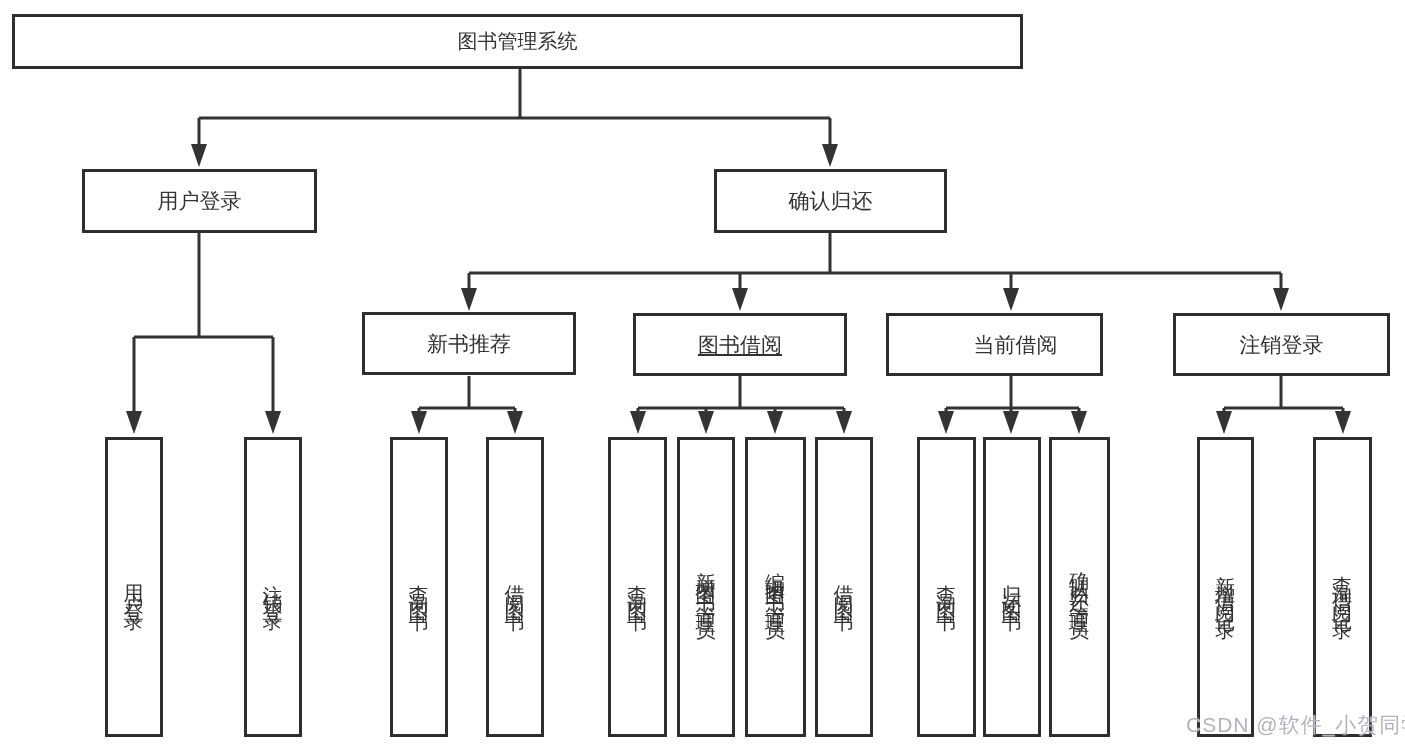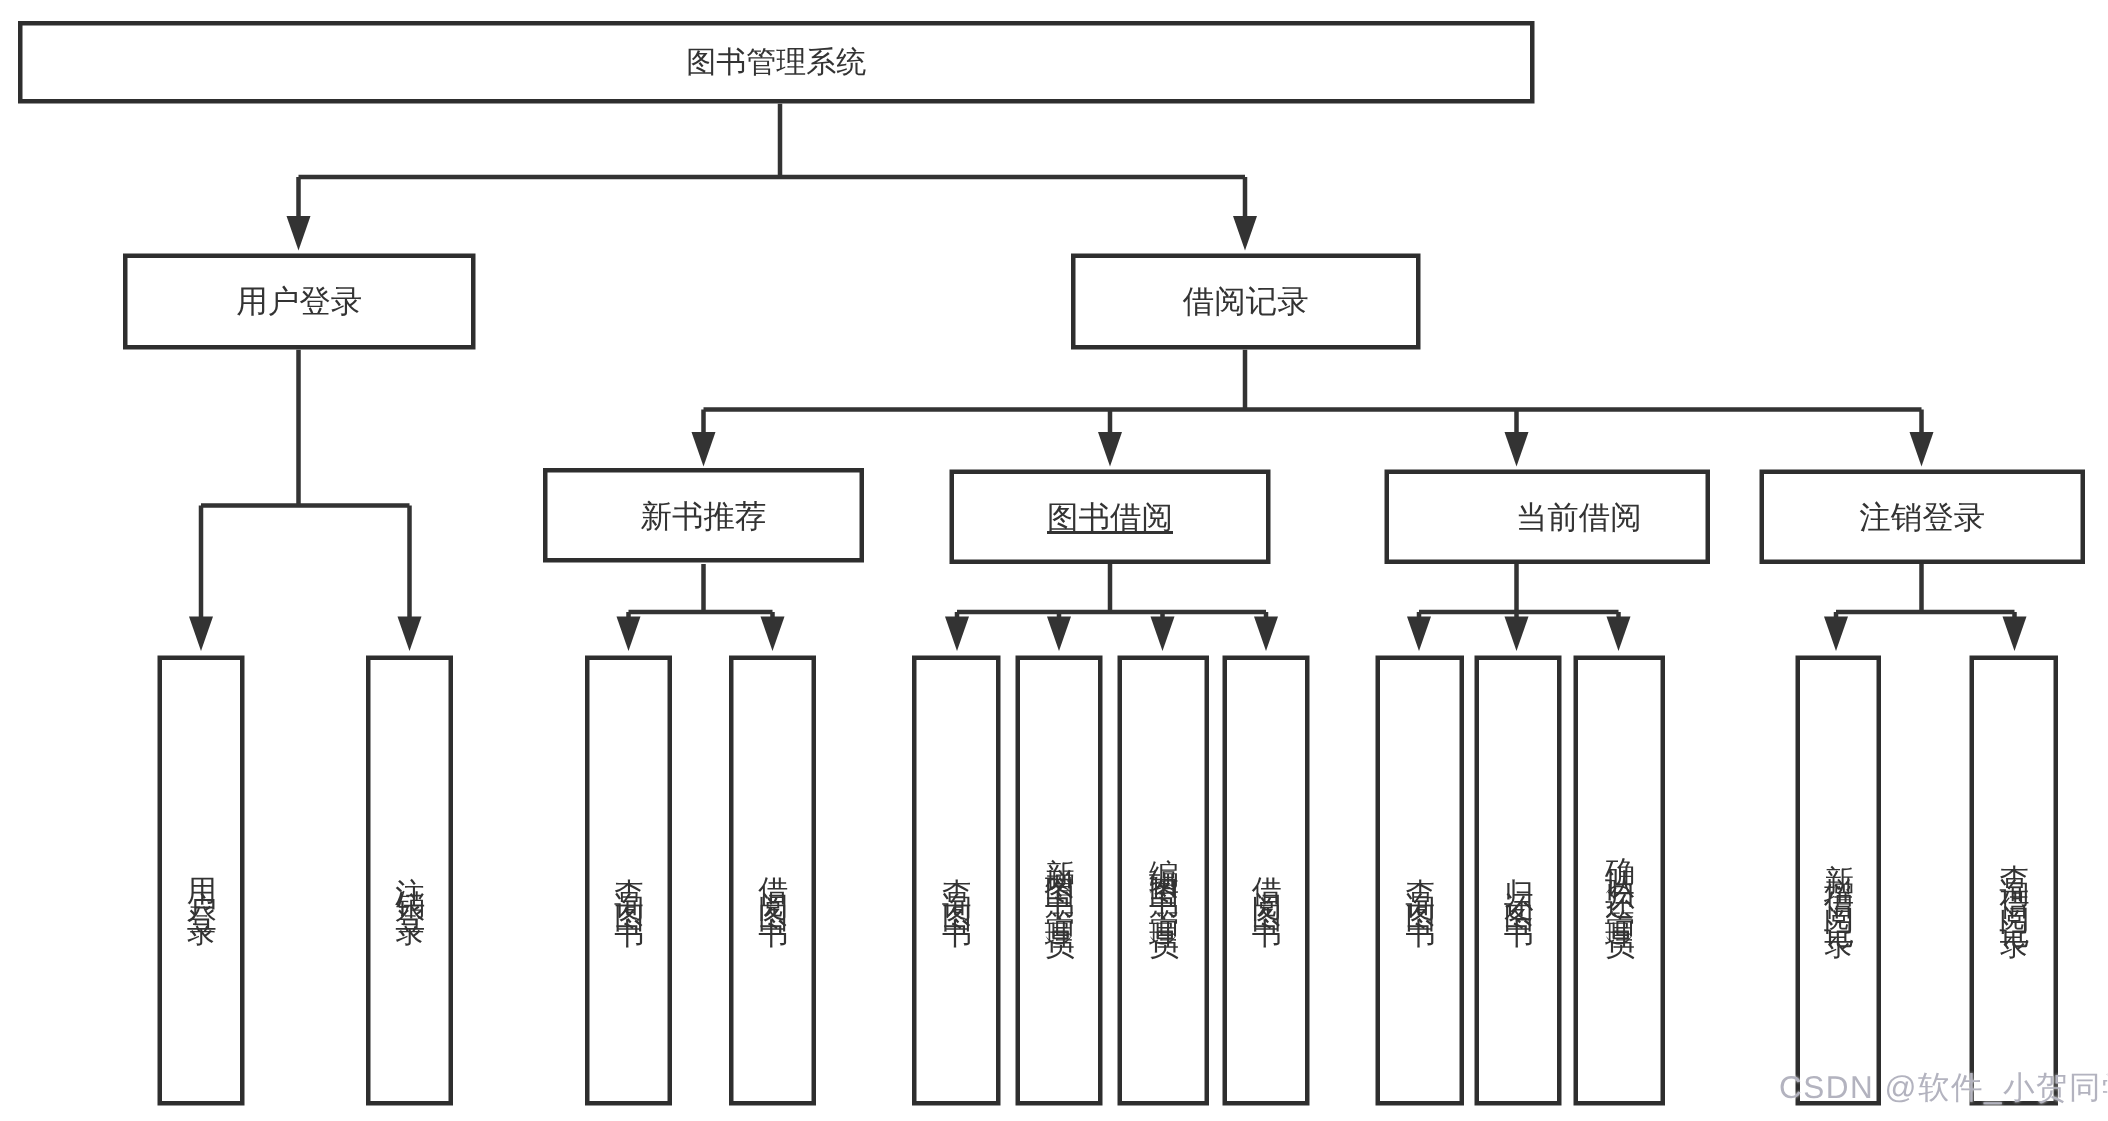--- a/index.html
+++ b/index.html
@@ -30,21 +30,21 @@
     align-items: center;
     justify-content: center;
     color: #333333;
   }
   .h-node { font-size: 21px; }
   .node-root   { left: 12px;   top: 14px;  width: 1011px; height: 55px; font-size: 20px; }
   .node-login  { left: 82px;   top: 169px; width: 235px;  height: 64px; }
   .node-mgmt   { left: 714px;  top: 169px; width: 233px;  height: 64px; }
   .node-nbr    { left: 362px;  top: 312px; width: 214px;  height: 63px; }
   .node-bb     { left: 633px;  top: 313px; width: 214px;  height: 63px; text-decoration: underline; }
-  .node-cb     { left: 923px;  top: 313px; width: 217px;  height: 63px; padding-left: 42px; }
+  .node-cb     { left: 886px;  top: 313px; width: 217px;  height: 63px; padding-left: 42px; }
   .node-br     { left: 1173px; top: 313px; width: 217px;  height: 63px; }
 
   .v-node { top: 437px; height: 300px; }
   .v-node .v-text {
     writing-mode: vertical-rl;
     text-orientation: mixed;
     font-size: 20px;
     letter-spacing: 9px;
     line-height: 1;
     color: #333333;
@@ -123,21 +123,21 @@
   </svg>
 
   <div class="node h-node node-root">
     <span>图书管理系统</span>
   </div>
 
   <div class="node h-node node-login">
     <span>用户登录</span>
   </div>
   <div class="node h-node node-mgmt">
-    <span>借阅记录</span>
+    <span>确认归还</span>
   </div>
 
   <div class="node h-node node-nbr">
     <span>新书推荐</span>
   </div>
   <div class="node h-node node-bb">
     <span>图书借阅</span>
   </div>
   <div class="node h-node node-cb">
     <span>当前借阅</span>

